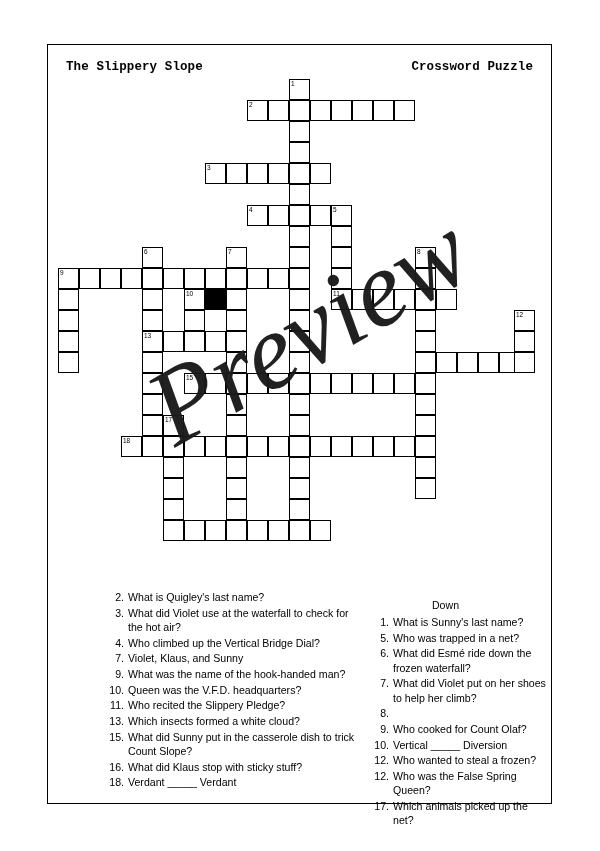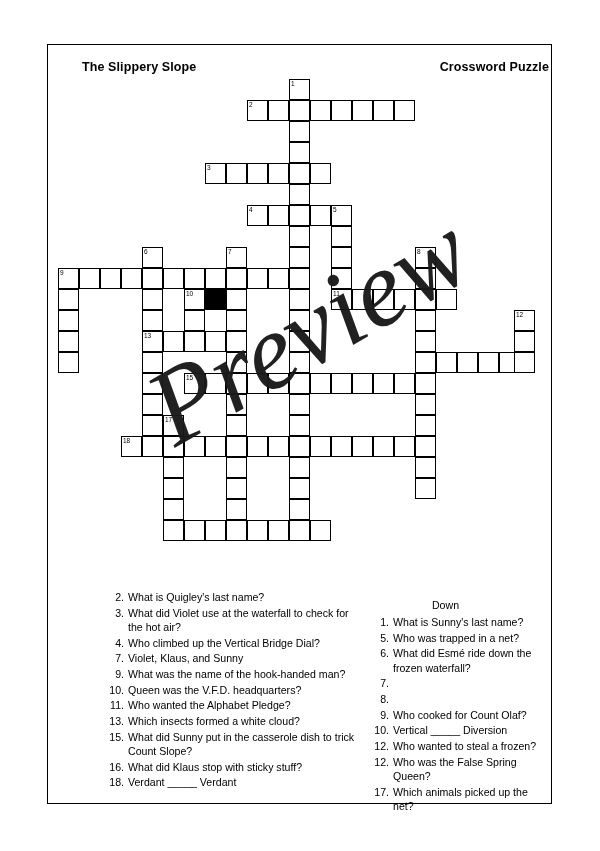--- a/index.html
+++ b/index.html
@@ -19,29 +19,30 @@
     left: 47px;
     top: 44px;
     width: 505px;
     height: 760px;
     border: 1px solid #000000;
     background: #ffffff;
     box-sizing: border-box;
   }
   .header {
     position: absolute;
-    left: 16px;
+    left: 0;
     top: 10px;
     width: 100%;
     height: 24px;
     box-sizing: border-box;
     padding: 0 18px;
     display: flex;
     justify-content: space-between;
     align-items: center;
+    font-family: Liberation Mono, monospace;
   }
   .header .title,
   .header .subtitle {
     font-size: 12.5px;
     font-weight: bold;
     color: #000000;
     letter-spacing: 0.1px;
   }
   .grid-area {
     position: absolute;
@@ -344,21 +345,21 @@
           <div class="clue">
             <div class="cnum">9.</div>
             <div class="ctext">What was the name of the hook-handed man?</div>
           </div>
           <div class="clue">
             <div class="cnum">10.</div>
             <div class="ctext">Queen was the V.F.D. headquarters?</div>
           </div>
           <div class="clue">
             <div class="cnum">11.</div>
-            <div class="ctext">Who wanted the Alphabet Pledge?</div>
+            <div class="ctext">Who recited the Slippery Pledge?</div>
           </div>
           <div class="clue">
             <div class="cnum">13.</div>
             <div class="ctext">Which insects formed a white cloud?</div>
           </div>
           <div class="clue">
             <div class="cnum">15.</div>
             <div class="ctext">What did Sunny put in the casserole dish to trick Count Slope?</div>
           </div>
           <div class="clue">
@@ -381,20 +382,21 @@
           <div class="clue">
             <div class="cnum">5.</div>
             <div class="ctext">Who was trapped in a net?</div>
           </div>
           <div class="clue">
             <div class="cnum">6.</div>
             <div class="ctext">What did Esmé ride down the frozen waterfall?</div>
           </div>
           <div class="clue">
             <div class="cnum">7.</div>
+            <div class="ctext">What did Violet put on her shoes to help her climb?</div>
           </div>
           <div class="clue">
             <div class="cnum">8.</div>
           </div>
           <div class="clue">
             <div class="cnum">9.</div>
             <div class="ctext">Who cooked for Count Olaf?</div>
           </div>
           <div class="clue">
             <div class="cnum">10.</div>

